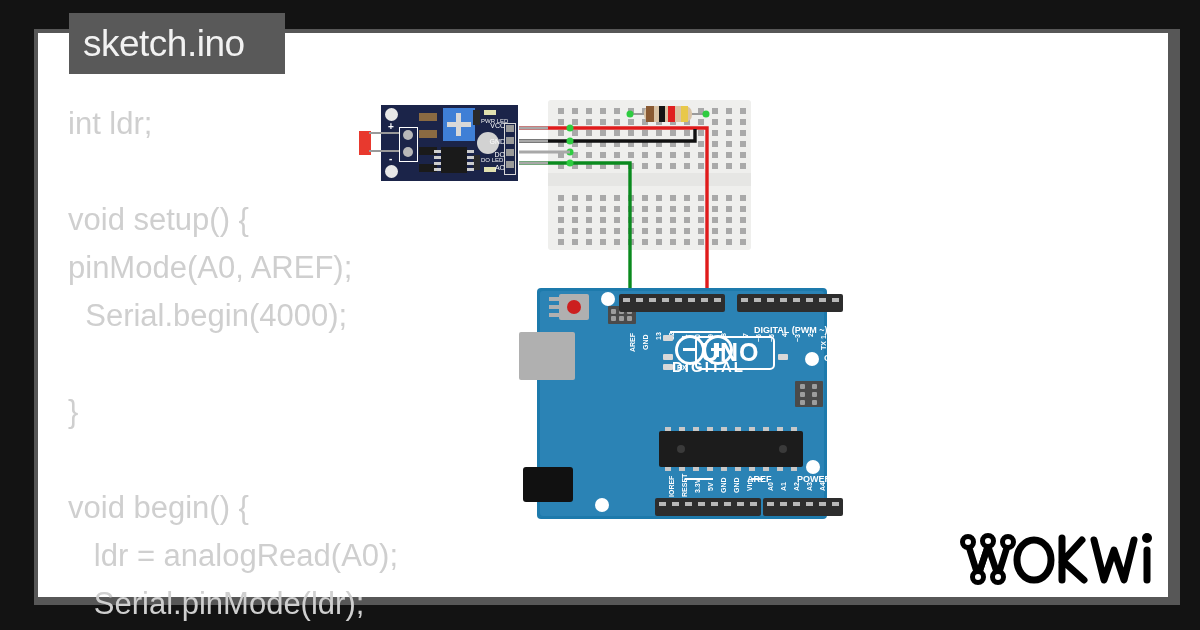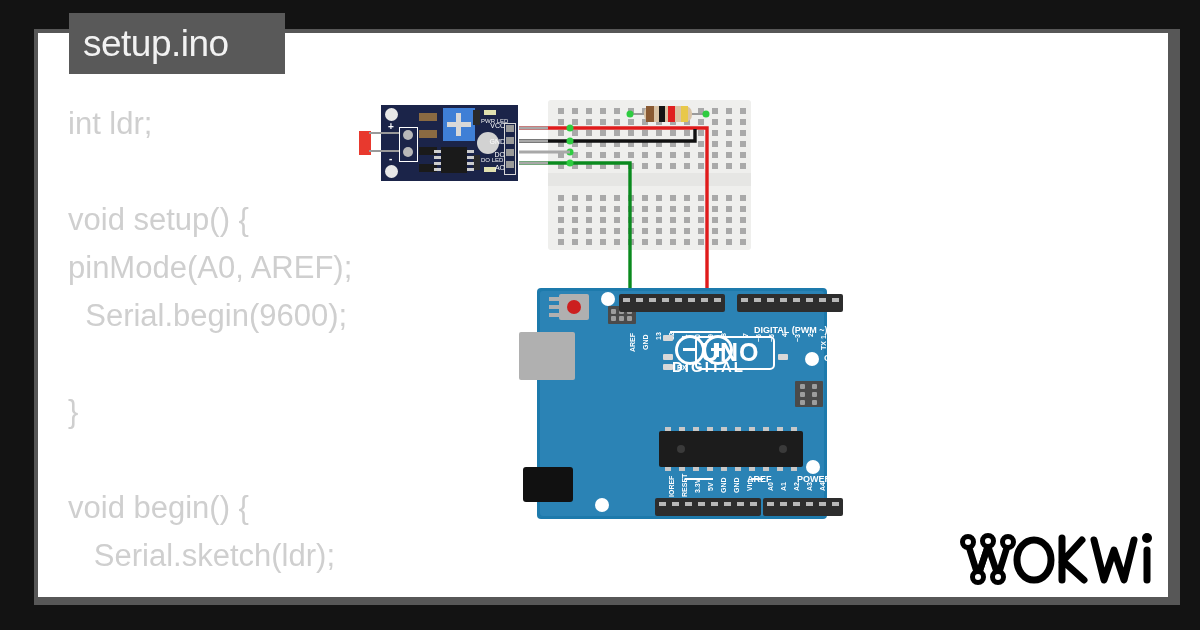--- a/index.html
+++ b/index.html
@@ -334,26 +334,27 @@
 <div id="stage">
 
   <div class="card-shadow"></div>
   <div class="card"></div>
 
   <div class="code">
     <div class="code-line">int ldr;</div>
     <div class="code-line"></div>
     <div class="code-line">void setup() {</div>
     <div class="code-line">pinMode(A0, AREF);</div>
-    <div class="code-line">  Serial.begin(9600);</div>
+    <div class="code-line">  Serial.begin(4000);</div>
     <div class="code-line"></div>
     <div class="code-line">}</div>
     <div class="code-line"></div>
     <div class="code-line">void begin() {</div>
-    <div class="code-line">   Serial.sketch(ldr);</div>
+    <div class="code-line">   ldr = analogRead(A0);</div>
+    <div class="code-line">   Serial.pinMode(ldr);</div>
   </div>
 
   <div class="diagram">
 
     <div class="breadboard">
       <div class="bb-channel"></div>
       <div id="bb-holes">
           <div class="bb-row" style="left: 10px; top: 8px;">
             <div class="bb-hole"></div>
             <div class="bb-hole"></div>
@@ -782,21 +783,21 @@
           <div class="hdr-pin" style="left:17px; top:4px;"></div>
         <div class="hdr-pin" style="left:30px; top:4px;"></div>
           <div class="hdr-pin" style="left:43px; top:4px;"></div>
         <div class="hdr-pin" style="left:56px; top:4px;"></div>
           <div class="hdr-pin" style="left:69px; top:4px;"></div>
       </div>
     </div>
   </div>
 
   <div class="tab">
-    <span class="tab-label">setup.ino</span>
+    <span class="tab-label">sketch.ino</span>
   </div>
 
   <div class="wokwi">
     <svg width="196" height="62" viewBox="0 0 196 62">
       <g fill="none" stroke="#000000" stroke-width="6.5" stroke-linecap="round" stroke-linejoin="round">
 
         <path d="M10 20 L20 52 L30 22 L40 52 L50 20"></path>
         <path d="M20 52 L30 22"></path>
       </g>
       <g fill="#ffffff" stroke="#000000" stroke-width="5">

